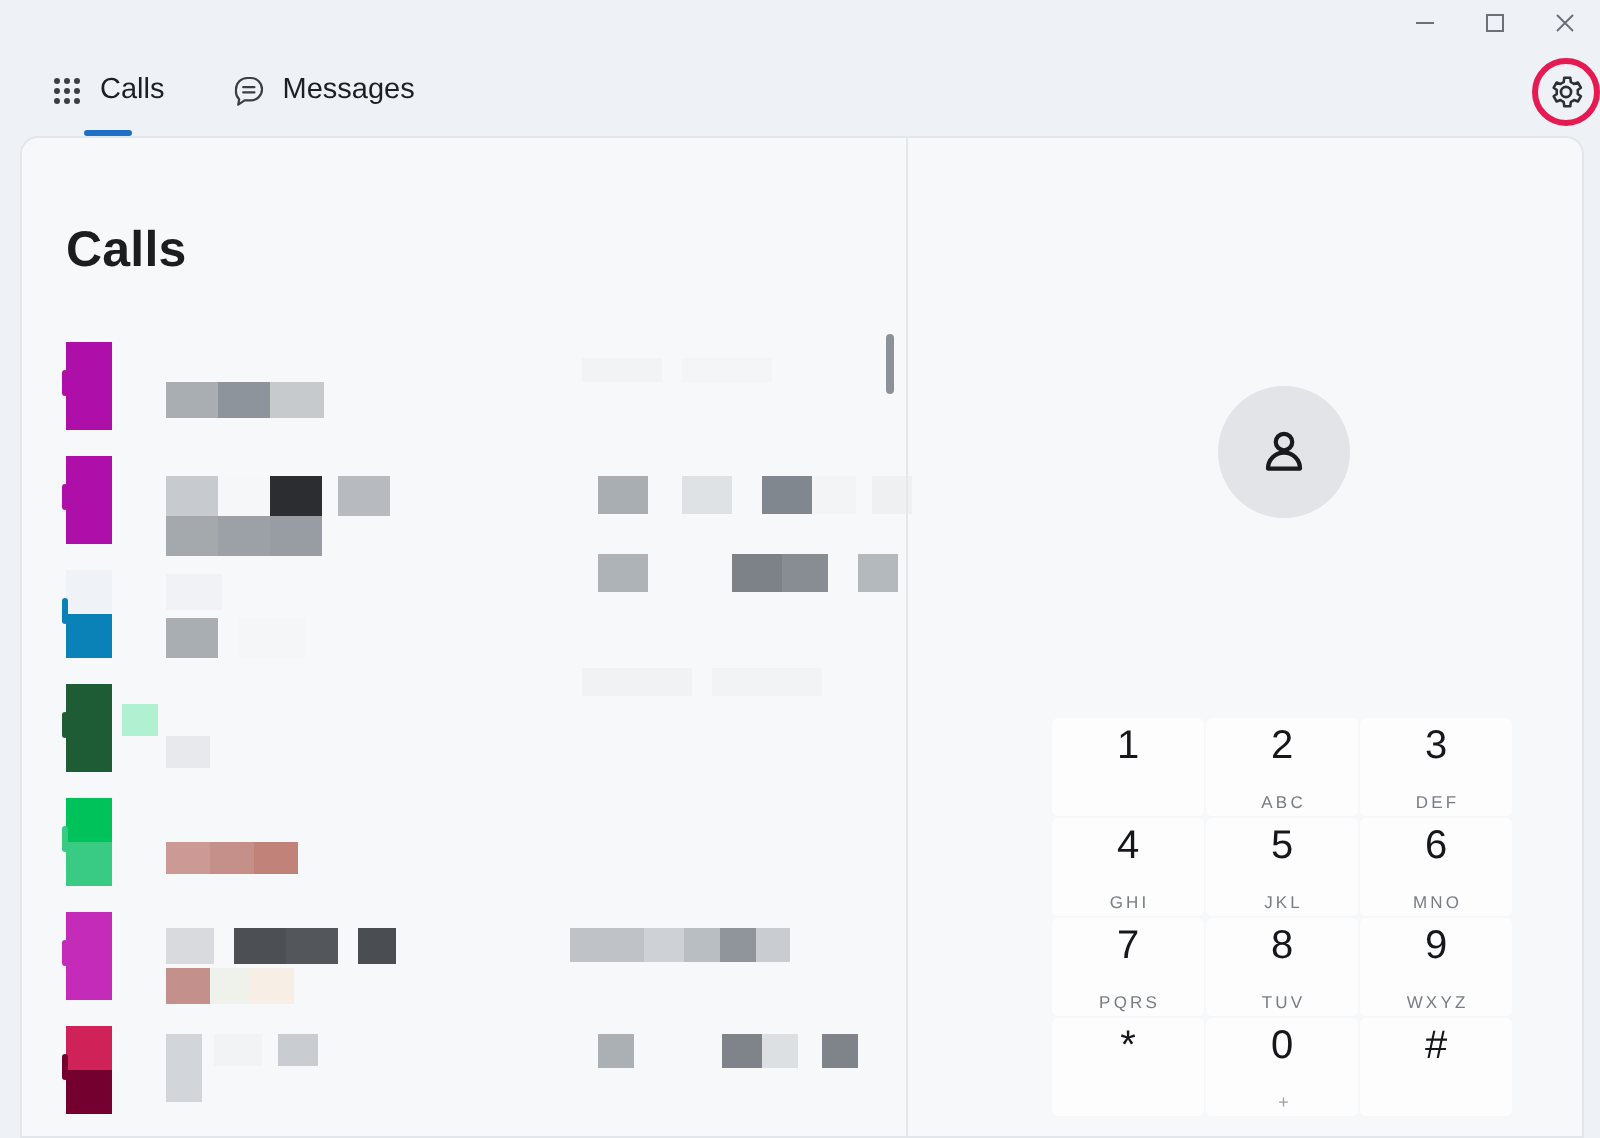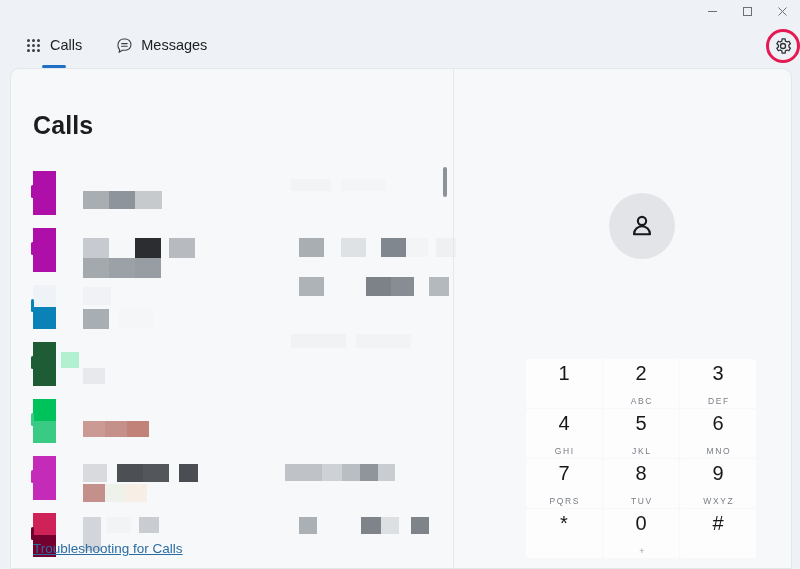--- a/index.html
+++ b/index.html
@@ -373,21 +373,20 @@
             <span class="px" style="left: 350px; top: 10px; width: 20px; height: 17px; background: rgb(126, 132, 138);"></span>
             <span class="px" style="left: 370px; top: 10px; width: 18px; height: 17px; background: rgb(221, 224, 227);"></span>
             <span class="px" style="left: 400px; top: 10px; width: 18px; height: 17px; background: rgb(126, 132, 138);"></span>
           </div>
         </div>
 
       <div class="scrollbar-track">
         <div class="scrollbar-thumb"></div>
       </div>
 
-      <a class="troubleshoot-link" href="#">Troubleshooting for Calls</a>
     </div>
 
     <div class="divider"></div>
 
     <div class="right-panel">
 
 
       <div class="contact-avatar">
         <svg width="30" height="30" viewBox="0 0 24 24">
           <circle cx="12" cy="8" r="3.3" fill="none" stroke="#17191c" stroke-width="1.7"></circle>

